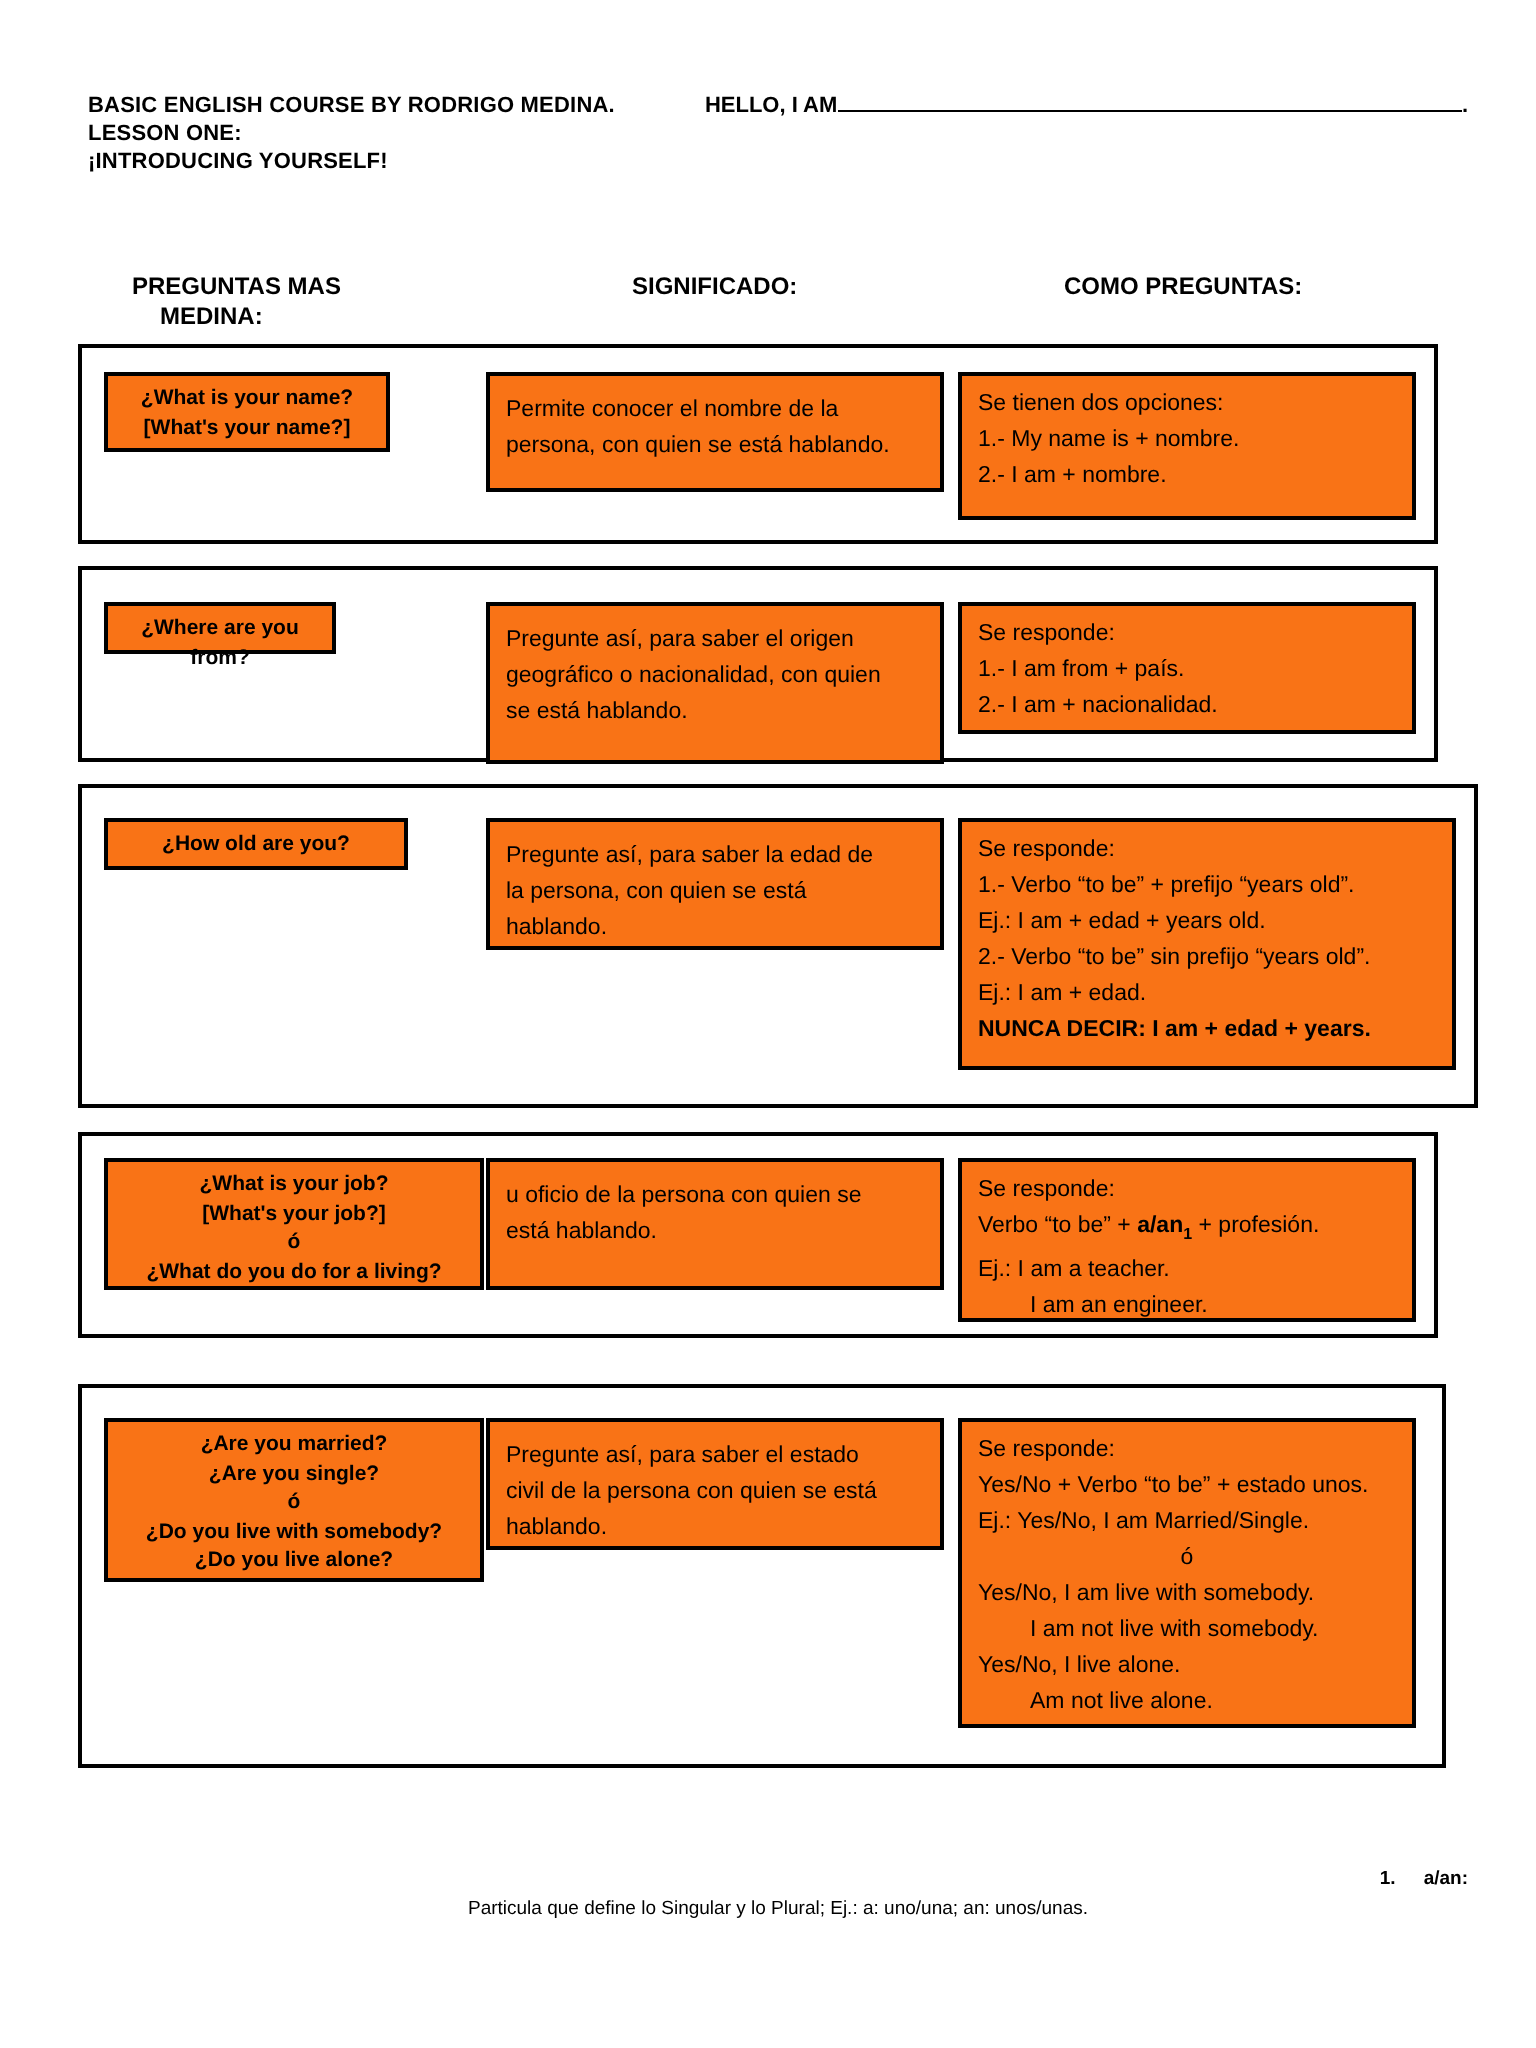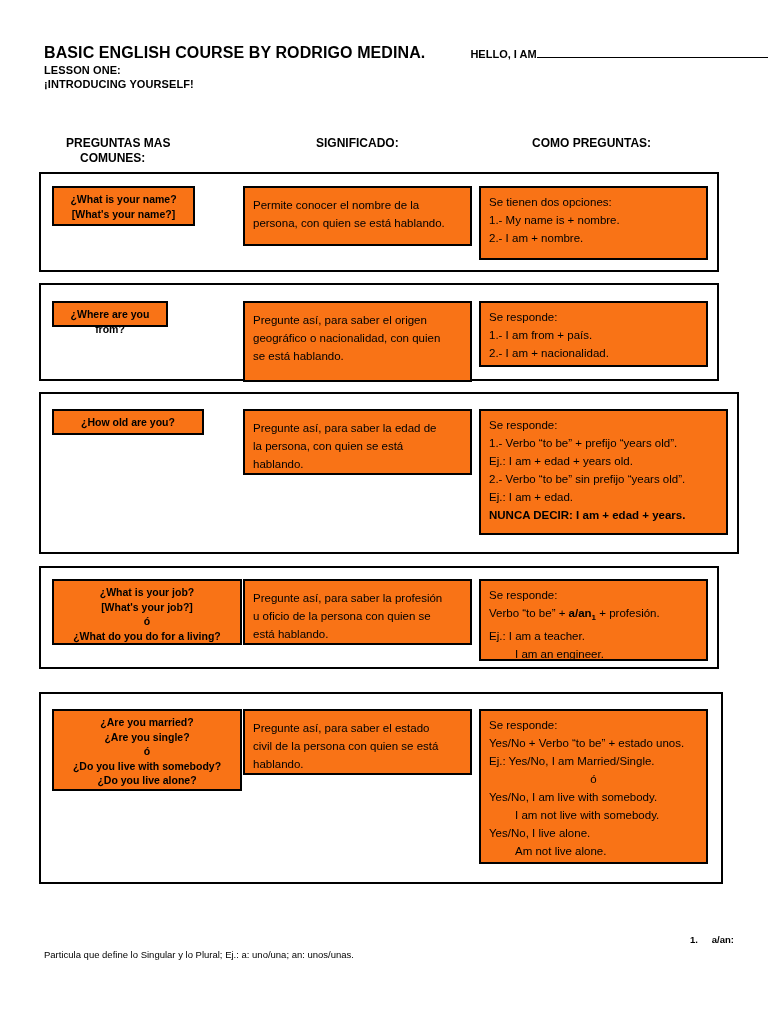--- a/index.html
+++ b/index.html
@@ -21,21 +21,21 @@
     position: absolute;
     left: 44px;
     top: 44px;
     width: 690px;
   }
   .header-row {
     display: flex;
     align-items: baseline;
   }
   .hdr-course {
-    font-size: 16px;
+    font-size: 11px;
     font-weight: bold;
     letter-spacing: 0.1px;
     white-space: nowrap;
   }
   .hdr-hello-wrap {
     margin-left: 45px;
     display: flex;
     align-items: baseline;
     flex: 1;
     white-space: nowrap;
@@ -133,21 +133,21 @@
     width: 690px;
     font-size: 9.5px;
     line-height: 15px;
   }
   .fn-line1 {
     text-align: right;
     font-weight: bold;
   }
   .fn-num { margin-right: 14px; }
   .fn-line2 {
-    text-align: left;
+    text-align: center;
   }
 </style>
 </head>
 <body>
 
 <div class="header">
   <div class="header-row">
     <span class="hdr-course">BASIC ENGLISH COURSE BY RODRIGO MEDINA.</span>
     <span class="hdr-hello-wrap">
       <span class="hdr-hello">HELLO, I AM</span>
@@ -155,21 +155,21 @@
       <span class="hdr-period">.</span>
     </span>
   </div>
   <div class="hdr-line2">LESSON ONE:</div>
   <div class="hdr-line3">¡INTRODUCING YOURSELF!</div>
 </div>
 
 <div class="col-heads">
   <div class="col-head col-head-1">
     <span>PREGUNTAS MAS</span>
-    <span class="l2">COMUNES:</span>
+    <span class="l2">MEDINA:</span>
   </div>
   <div class="col-head col-head-2">SIGNIFICADO:</div>
   <div class="col-head col-head-3">COMO PREGUNTAS:</div>
 </div>
 
 <div class="rows">
 
   <div class="row-outer" style="left:39px; top:172px; width:680px; height:100px;">
     <div class="cell cell-q" style="left:11px; top:12px; width:143px; height:40px;">
         <span class="sep">¿What is your name?</span>
@@ -222,21 +222,20 @@
   </div>
 
   <div class="row-outer" style="left:39px; top:566px; width:680px; height:103px;">
     <div class="cell cell-q" style="left:11px; top:11px; width:190px; height:66px;">
         <span class="sep">¿What is your job?</span>
         <span class="sep">[What's your job?]</span>
         <span class="sep">ó</span>
         <span class="sep">¿What do you do for a living?</span>
       </div>
     <div class="cell cell-m" style="left:202px; top:11px; width:229px; height:66px;">
-        <div>Pregunte así, para saber la profesión</div>
         <div>u oficio de la persona con quien se</div>
         <div>está hablando.</div>
       </div>
     <div class="cell cell-a" style="left:438px; top:11px; width:229px; height:82px;">
         <div>Se responde:</div>
         <div>Verbo “to be” + <span class="bold">a/an<sub>1</sub></span> + profesión.</div>
         <div>Ej.: I am a teacher.</div>
         <div class="ind1">I am an engineer.</div>
       </div>
   </div>

